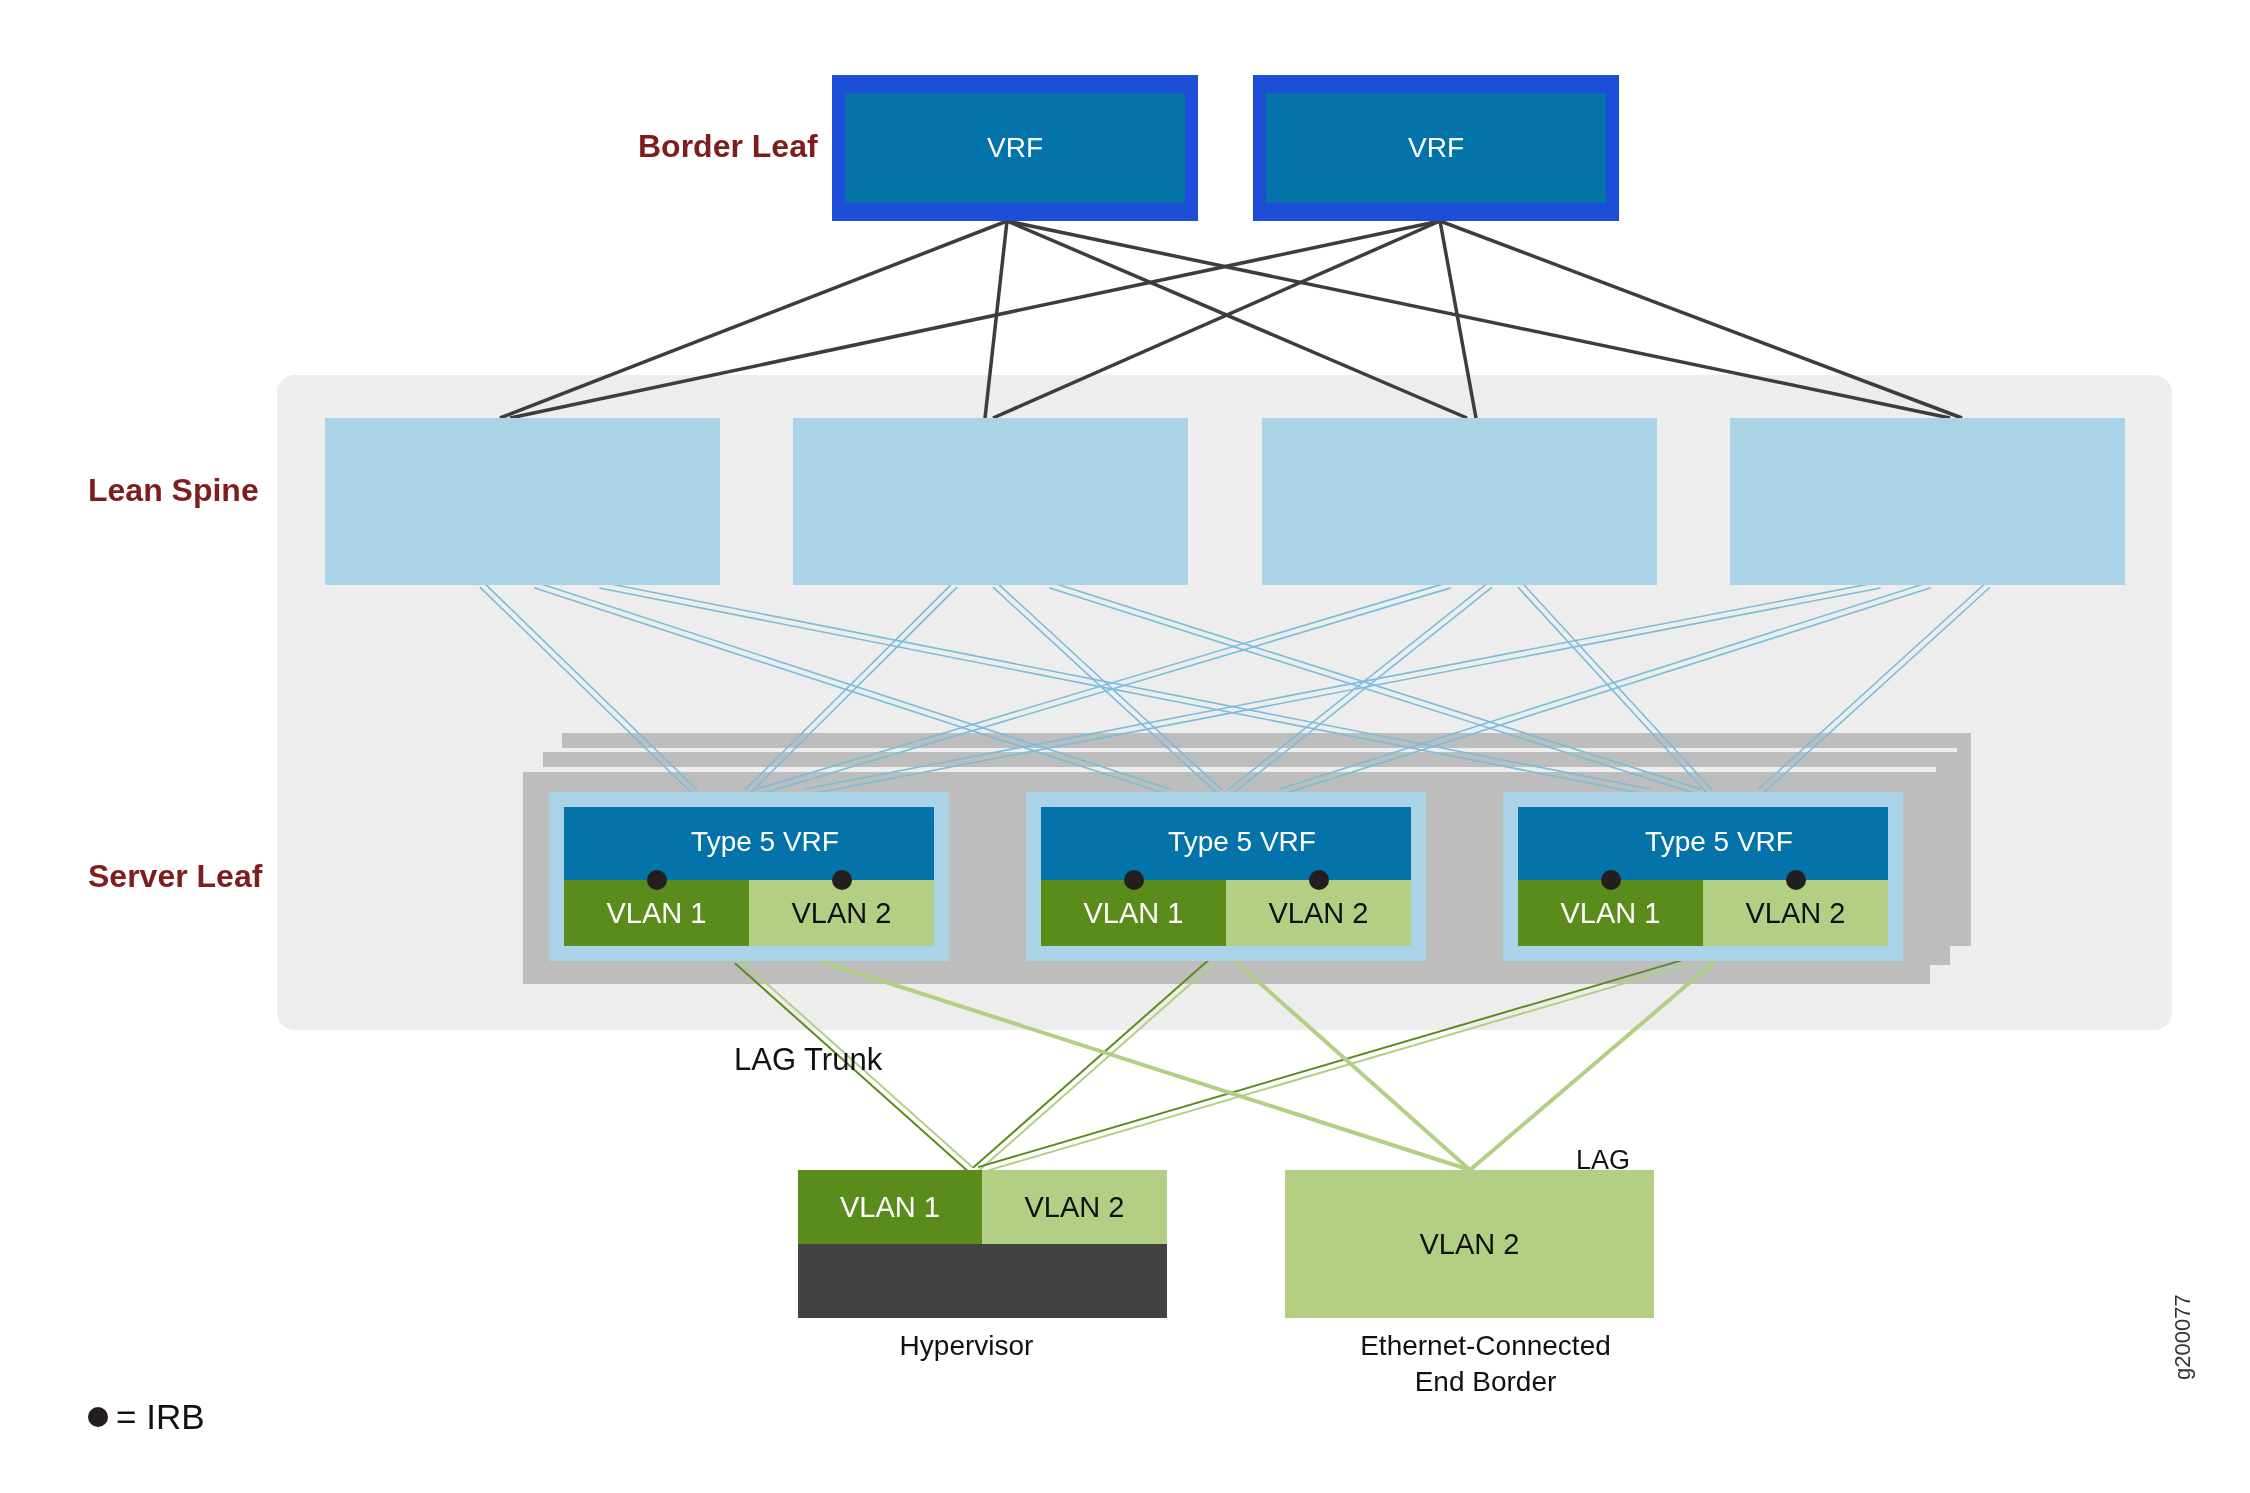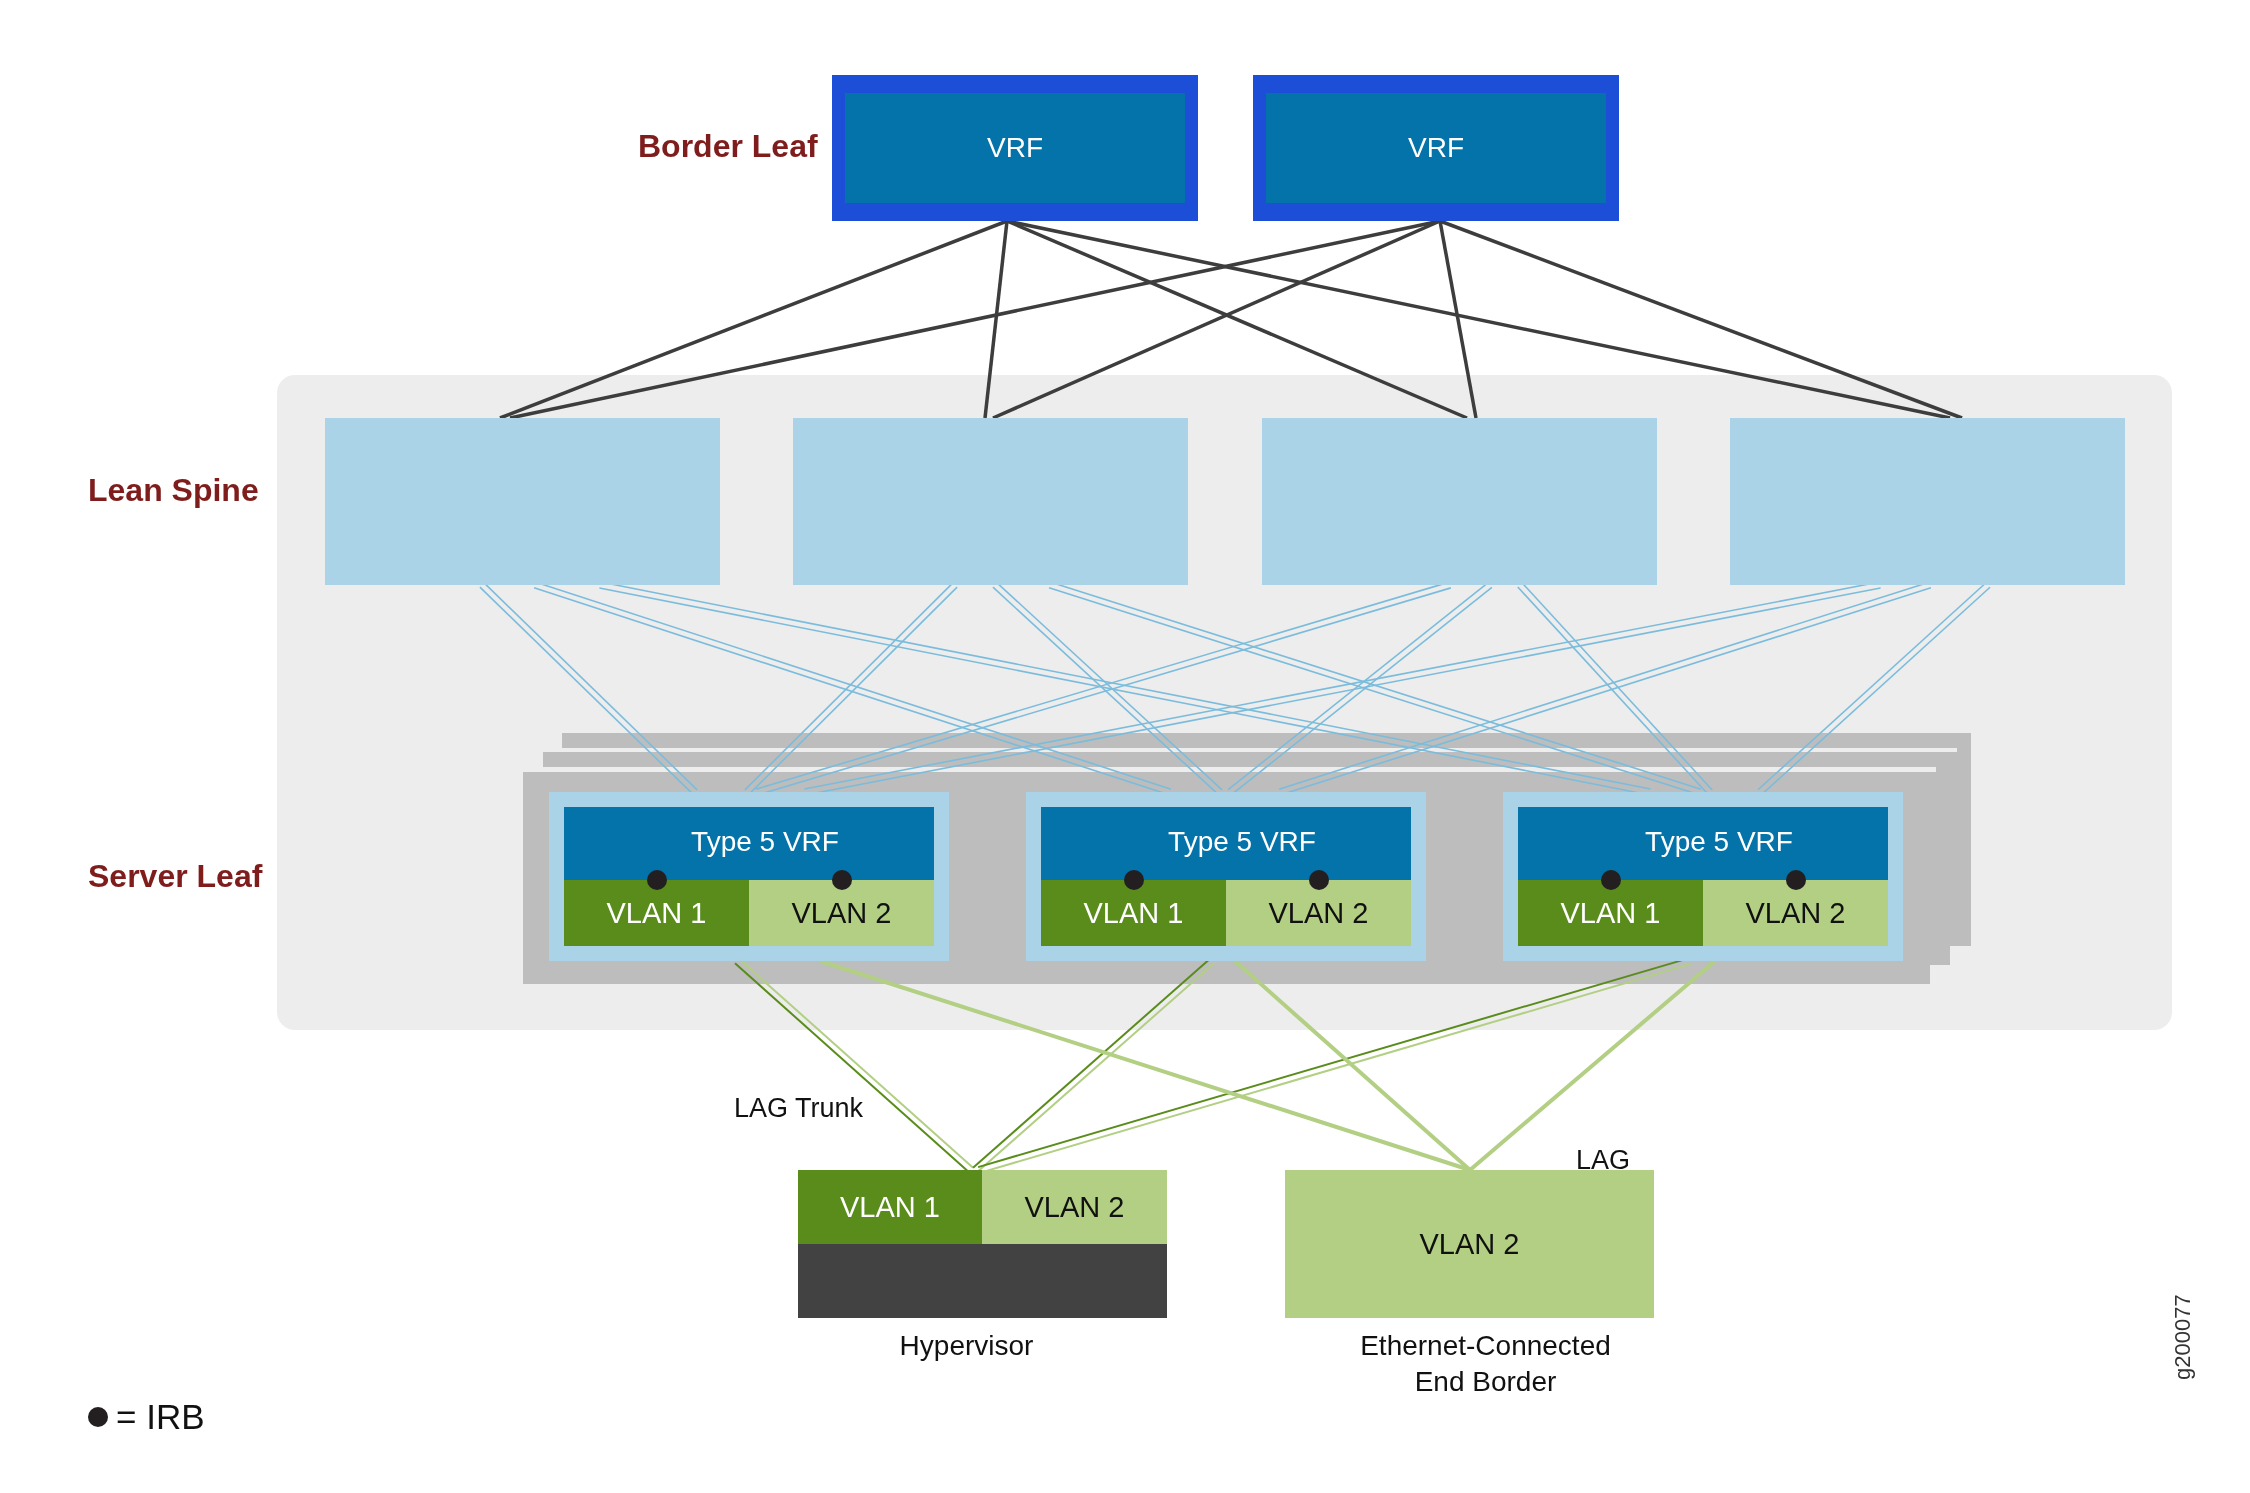--- a/index.html
+++ b/index.html
@@ -115,21 +115,21 @@
   <div class="irb" style="left:283px;top:78px;"></div>
 </div>
 <div class="leaf-outer" style="left:1503px;">
   <div class="leaf-vrf">Type 5 VRF</div>
   <div class="vlan1 leaf-vlan1">VLAN 1</div>
   <div class="vlan2 leaf-vlan2">VLAN 2</div>
   <div class="irb" style="left:98px;top:78px;"></div>
   <div class="irb" style="left:283px;top:78px;"></div>
 </div>
 
-<div class="caption" style="left:734px;top:1090px;font-size:27px;">LAG Trunk</div>
+<div class="caption" style="left:734px;top:1042px;font-size:31px;">LAG Trunk</div>
 <div class="caption" style="left:1576px;top:1142px;font-size:27px;">LAG</div>
 
 <div class="abs" style="left:798px;top:1170px;width:369px;height:148px;background:#424242;">
   <div class="vlan1" style="left:0;top:0;width:184px;height:74px;">VLAN 1</div>
   <div class="vlan2" style="left:184px;top:0;width:185px;height:74px;">VLAN 2</div>
 </div>
 <div class="caption" style="left:782px;top:1328px;width:369px;">Hypervisor</div>
 
 <div class="vlan2" style="left:1285px;top:1170px;width:369px;height:148px;font-size:29px;">
   <span>VLAN 2</span>

